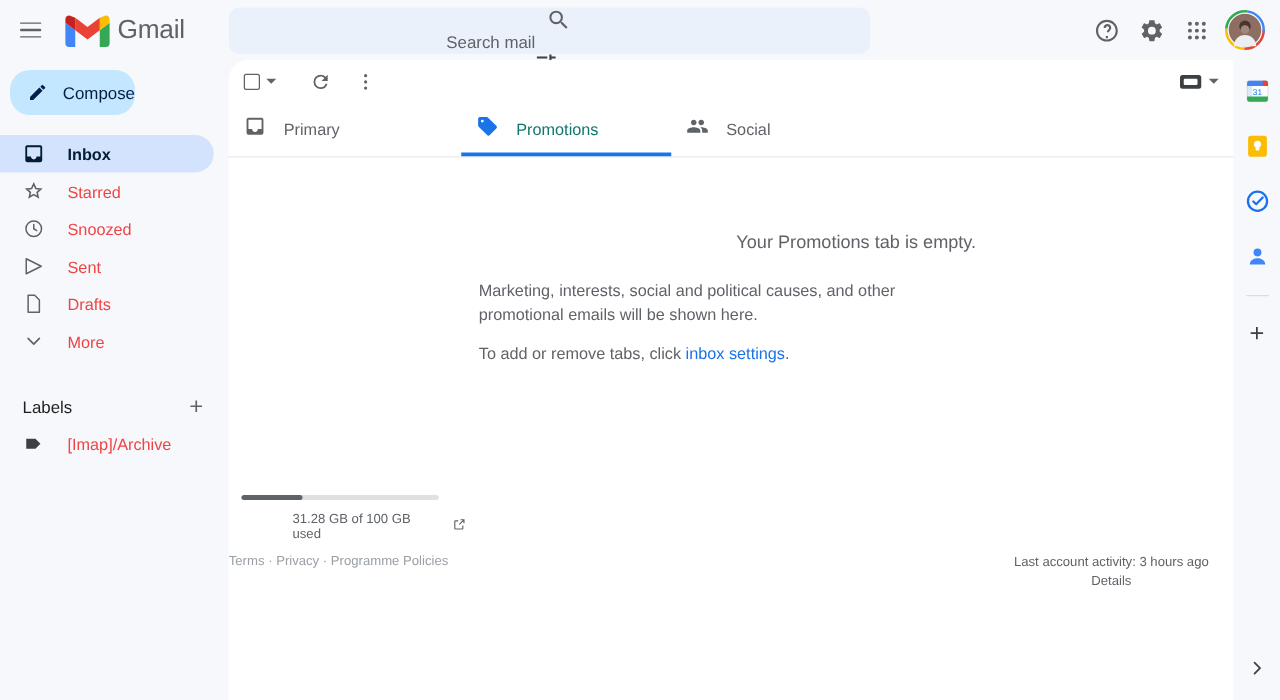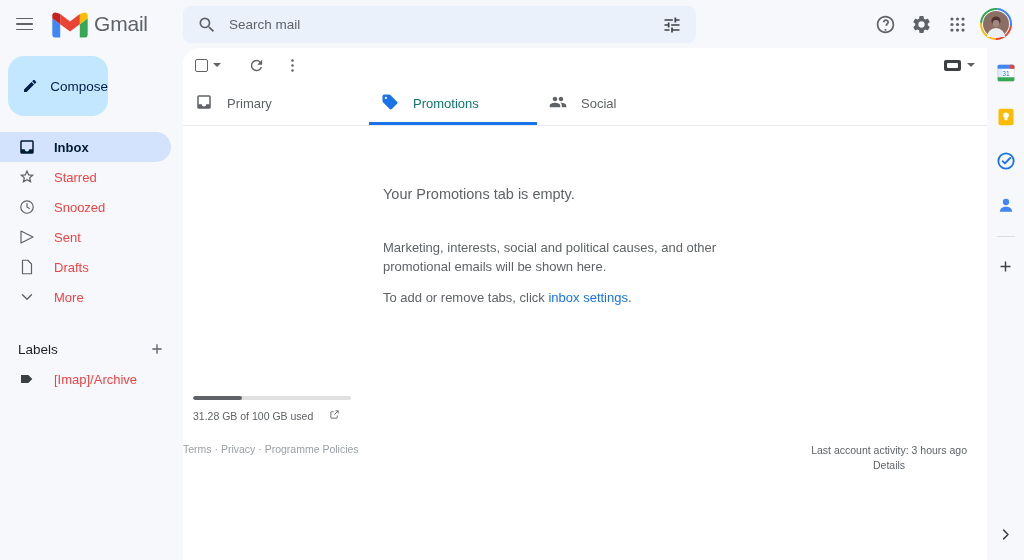--- a/index.html
+++ b/index.html
@@ -24,39 +24,39 @@
   }
   .hamburger span { display: block; width: 17px; height: 1.6px; background: #5f6368; border-radius: 1px; }
   .brand { display: flex; align-items: center; gap: 6px; margin-left: 8px; }
   .gmail-m { width: 36px; height: 27px; }
   .gmail-word { font-size: 21px; color: #5f6368; letter-spacing: -0.2px; font-family: "Liberation Sans", sans-serif; }
 
   .search-wrap {
     position: absolute; left: 183px; top: 6px; width: 513px; height: 37px;
     background: #eaf1fb; border-radius: 8px; display: flex; align-items: center;
   }
-  .search-wrap.round { border-radius: 8px; }
+  .search-wrap.round { border-radius: 8px; flex-direction: column; }
   .search-icon { width: 20px; height: 20px; margin-left: 14px; flex: none; }
   .search-input {
     flex: 1; border: 0; outline: 0; background: transparent;
     font-size: 13.5px; color: #202124; margin-left: 12px;
     font-family: "Liberation Sans", sans-serif;
   }
   .search-input::placeholder { color: #5f6368; opacity: 1; }
   .tune-btn { width: 36px; height: 36px; display: flex; align-items: center; justify-content: center; margin-right: 6px; border-radius: 50%; cursor: pointer; }
 
   .header-right { position: absolute; right: 8px; top: 0; height: 48px; display: flex; align-items: center; gap: 2px; }
   .hicon { width: 34px; height: 34px; display: flex; align-items: center; justify-content: center; border-radius: 50%; cursor: pointer; }
   .avatar-btn { width: 40px; height: 40px; display:flex; align-items:center; justify-content:center; cursor: pointer; }
 
   
   .sidebar { position: absolute; left: 0; top: 48px; width: 183px; height: 512px; background: #f6f8fc; padding-top: 8px; }
   .compose {
     display: flex; align-items: center; gap: 12px;
-    margin: 0 0 0 8px; width: 100px; height: 60px; padding-left: 14px;
+    margin: 0 0 0 8px; width: 100px; height: 36px; padding-left: 14px;
     background: #c2e7ff; border-radius: 16px; cursor: pointer;
   }
   .compose-label { font-size: 13.5px; color: #041e49; }
   .nav { margin-top: 16px; }
   .nav-item {
     display: flex; align-items: center; gap: 18px; height: 30px;
     padding-left: 18px; margin-right: 12px;
     border-radius: 0 16px 16px 0; cursor: pointer; color: #202124;
   }
   .nav-item .lbl { font-size: 13px; color: #ef4444; }
@@ -92,31 +92,31 @@
   }
   .tab-label { font-size: 13px; color: #5f6368; }
   .tab.active .tab-label { color: #0f766e; }
   .tab .underline { position: absolute; left: 0; right: 0; bottom: 0; height: 3px; background: transparent; }
   .tab.active .underline { background: #1a73e8; }
   .tab-primary { width: 186px; }
   .tab-promotions { width: 168px; }
   .tab-social { width: 168px; }
 
   .empty { padding: 60px 0 0 200px; }
-  .empty-title { font-size: 14.5px; color: #5f6368; margin-bottom: 36px; }
+  .empty-title { font-size: 14.5px; color: #5f6368; margin-bottom: 21px; text-align: center; }
   .empty-desc { font-size: 13px; color: #5f6368; line-height: 19px; width: 386px; margin-bottom: 14px; }
   .empty-cta { font-size: 13px; color: #5f6368; }
   .empty-cta a { color: #1a73e8; text-decoration: none; }
 
   
   .footer { position: absolute; left: 0; right: 0; top: 348px; height: 40px; }
   .storage { position: absolute; left: 10px; top: 0; width: 180px; }
   .bar { width: 158px; height: 4px; background: #e0e0e0; border-radius: 2px; overflow: hidden; }
   .bar > i { display: block; height: 4px; background: #5f6368; border-radius: 2px; }
-  .storage-text { display: flex; align-items: center; gap: 16px; margin-top: 9px; font-size: 10.5px; color: #5f6368; }
+  .storage-text { display: flex; align-items: center; gap: 16px; margin-top: 9px; font-size: 10.5px; color: #5f6368; margin-left: 41px; }
   .center-links { position: absolute; left: 0; right: 0; top: 47px; text-align: left; font-size: 10.5px; color: #9aa0a6; }
   .center-links a { color: #9aa0a6; text-decoration: none; }
   .activity { position: absolute; right: 20px; top: 47px; text-align: center; font-size: 10.5px; color: #5f6368; line-height: 15px; }
   .activity a { color: #5f6368; text-decoration: none; display: block; }
 
   
   .rail { position: absolute; right: 0; top: 48px; width: 37px; height: 512px; background: #f6f8fc; display: flex; flex-direction: column; align-items: center; padding-top: 10px; }
   .rail-btn { width: 30px; height: 30px; display: flex; align-items: center; justify-content: center; margin-bottom: 14px; border-radius: 50%; cursor: pointer; }
   .rail-div { width: 18px; height: 1px; background: #dadce0; margin: 2px 0 14px 0; }
   .rail-expand { position: absolute; bottom: 14px; left: 50%; transform: translateX(-50%); width: 24px; height: 24px; display: flex; align-items: center; justify-content: center; cursor: pointer; }

